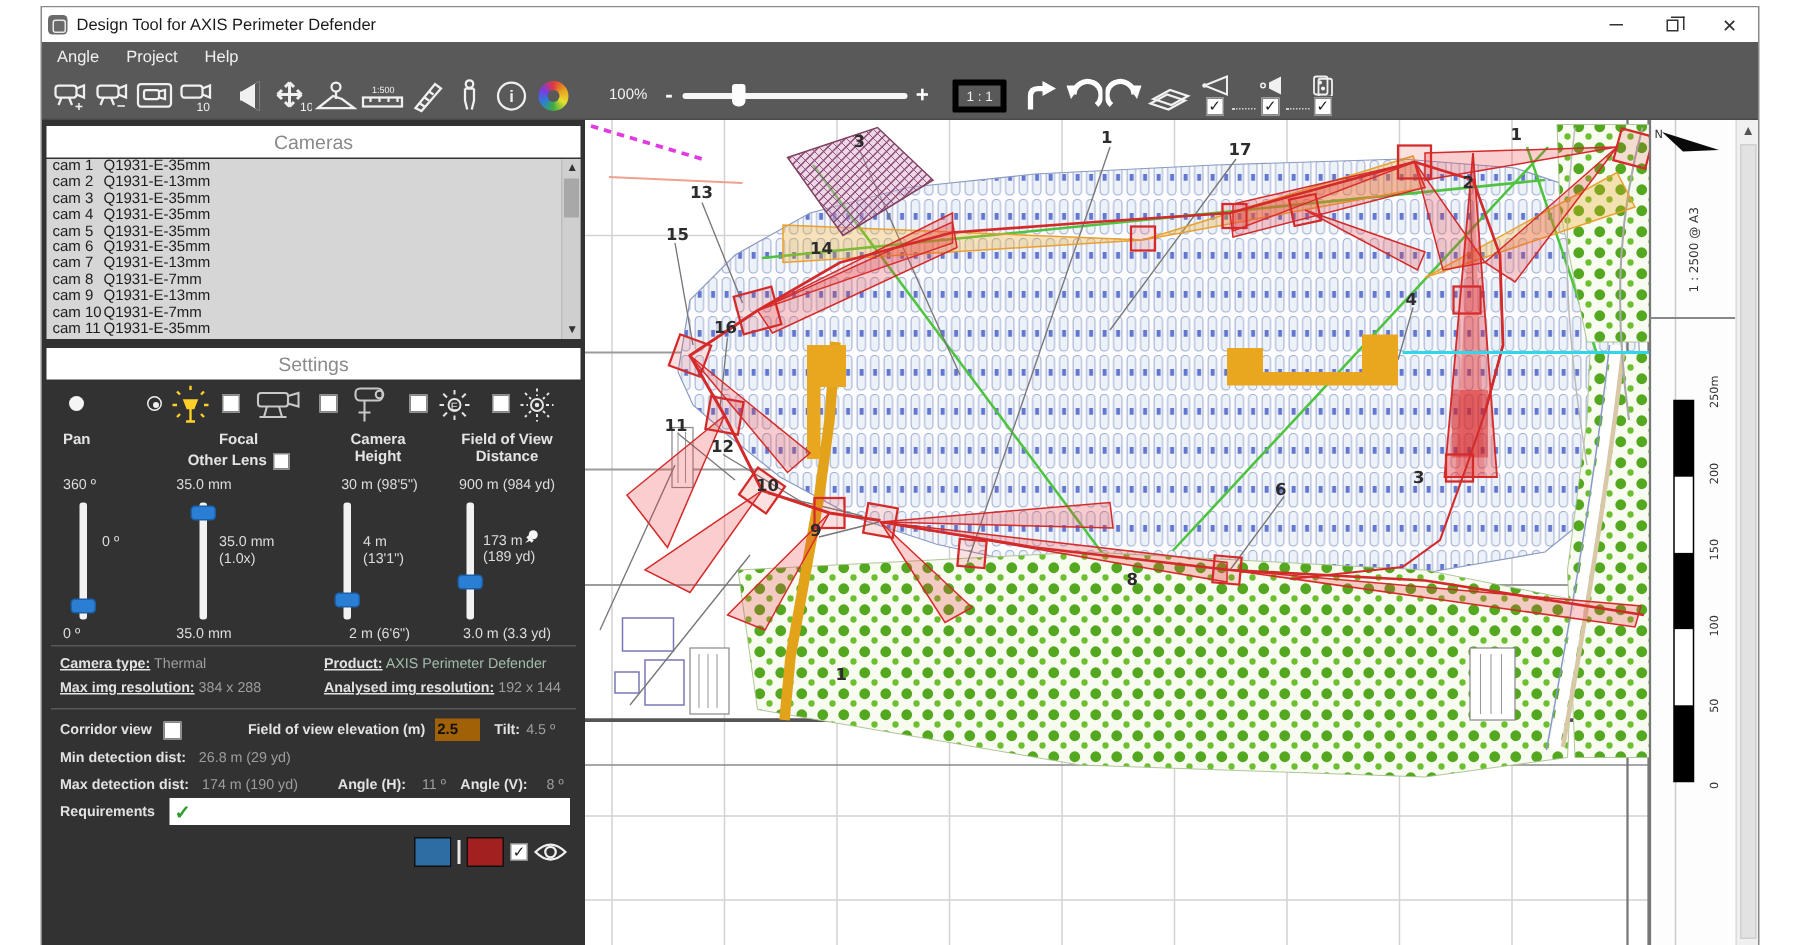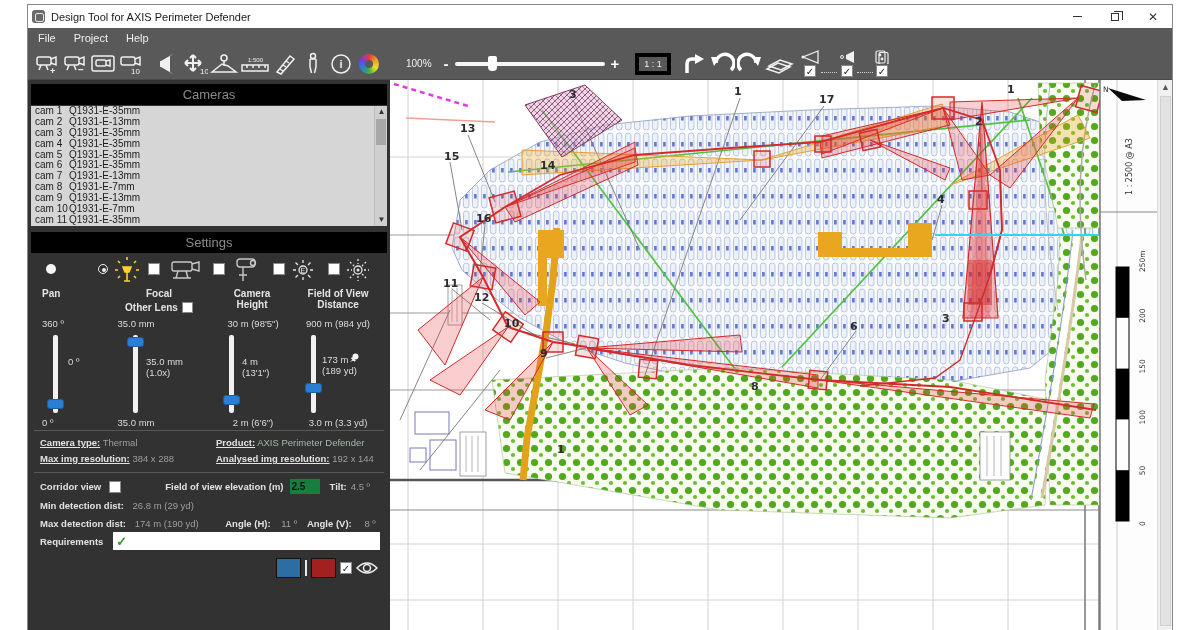--- a/index.html
+++ b/index.html
@@ -32,21 +32,21 @@
   .toggle-group { display:flex; flex-direction:column; align-items:center; margin:0 3px; }
   .toggle-group svg { display:block; margin-bottom:1px; }
   .cb { width:12px; height:12px; background:#fff; border:1px solid #8a8a8a; font-size:10px; line-height:11px; text-align:center; color:#1a1a1a; display:inline-block; }
   .dots { width:16px; border-top:1.5px dotted #cfcfcf; margin:0 -2px; align-self:flex-end; margin-bottom:6px; }
 
   
   .content { display:flex; height:550px; }
 
   
   .sidepanel { position:relative; width:362px; height:550px; background:#323232; flex:none; font-size:10px; color:#cfcfcf; }
-  .panel-header { position:absolute; left:3px; right:3px; height:21px; background:#000000; color:#8a8a8a; font-size:13px; text-align:center; line-height:21px; }
+  .panel-header { position:absolute; left:3px; right:3px; height:21px; background:#ffffff; color:#8a8a8a; font-size:13px; text-align:center; line-height:21px; }
   .cameras-header { top:4px; }
   .settings-header { top:152px; }
   .camera-list { position:absolute; left:3px; right:3px; top:26px; height:120px; background:#d6d6d6; color:#1c1c1c; font-size:10px; overflow:hidden; }
   .camrow { display:flex; height:10.9px; line-height:10.9px; padding-left:4px; }
   .camrow .cname { width:34px; }
   .list-scroll { position:absolute; right:0; top:0; bottom:0; width:13px; background:#cfcfcf; border-left:1px solid #bdbdbd; }
   .list-scroll .arr { position:absolute; left:0; width:13px; height:12px; text-align:center; font-size:8px; color:#333; line-height:12px; }
   .list-scroll .arr.up { top:0; } .list-scroll .arr.down { bottom:0; }
   .list-scroll .thumb { position:absolute; left:1px; top:13px; width:10px; height:26px; background:#a8a8a8; }
 
@@ -77,21 +77,21 @@
   .info-grid .lbl { color:#e2e2e2; font-weight:bold;text-decoration:underline; }
   .info-grid .val { color:#9e9e9e; }
   .info-grid .val.teal { color:#a2bcab; }
   .irow { display:flex; }
   .icol-l { width:176px; }
 
   .corr-row { position:absolute; left:12px; right:6px; top:399px; display:flex; align-items:center; font-size:9.5px; }
   .det-row { position:absolute; left:12px; right:6px; font-size:9.5px; }
   .det-row .lbl, .corr-row .lbl { color:#e2e2e2; font-weight:bold; }
   .det-row .val, .corr-row .val { color:#9e9e9e; }
-  .fov-input { width:30px; height:15px; background:#15803d; border:none; font-size:10px; font-weight:bold; color:#111; padding:0 2px; font-family:"Liberation Sans",sans-serif; }
+  .fov-input { width:30px; height:15px; background:#a16207; border:none; font-size:10px; font-weight:bold; color:#111; padding:0 2px; font-family:"Liberation Sans",sans-serif; }
   .req-row { position:absolute; left:12px; right:10px; top:452px; display:flex; align-items:center; font-size:9.5px; }
   .req-field { flex:1; height:18px; background:#fff; margin-left:10px; display:flex; align-items:center; }
   .req-check { color:#2f9e2f; font-size:13px; font-weight:bold; padding:0 3px; }
   .req-input { flex:1; height:16px; border:none; background:transparent; font-family:"Liberation Sans",sans-serif; }
   .swatch-row { position:absolute; right:12px; top:478px; display:flex; align-items:center; gap:4px; }
   .swatch { width:25px; height:20px; border:1px solid #111; }
   .swatch.blue { background:#2e6da4; }
   .swatch.red { background:#a32020; }
   .sep { width:2px; height:16px; background:#e8e8e8; }
 
@@ -121,21 +121,21 @@
       <span class="winbtn">
             <span class="restore-glyph"></span>
           </span>
       <span class="winbtn">
             <span>✕</span>
           </span>
     </div>
   </div>
 
   <div class="menubar" id="menubar">
-        <span class="menu-item">File</span>
+        <span class="menu-item">Angle</span>
         <span class="menu-item">Project</span>
         <span class="menu-item">Help</span>
       </div>
 
   <div class="toolbar">
     <span class="tbtn">
           <svg width="26" height="22" viewBox="0 0 26 22">
             <g stroke="#f0f0f0" stroke-width="1.5" fill="none">
               <rect x="3" y="4" width="14" height="8" rx="2"></rect>
               <path d="M17 6 L22 4 L22 12 L17 10"></path>

